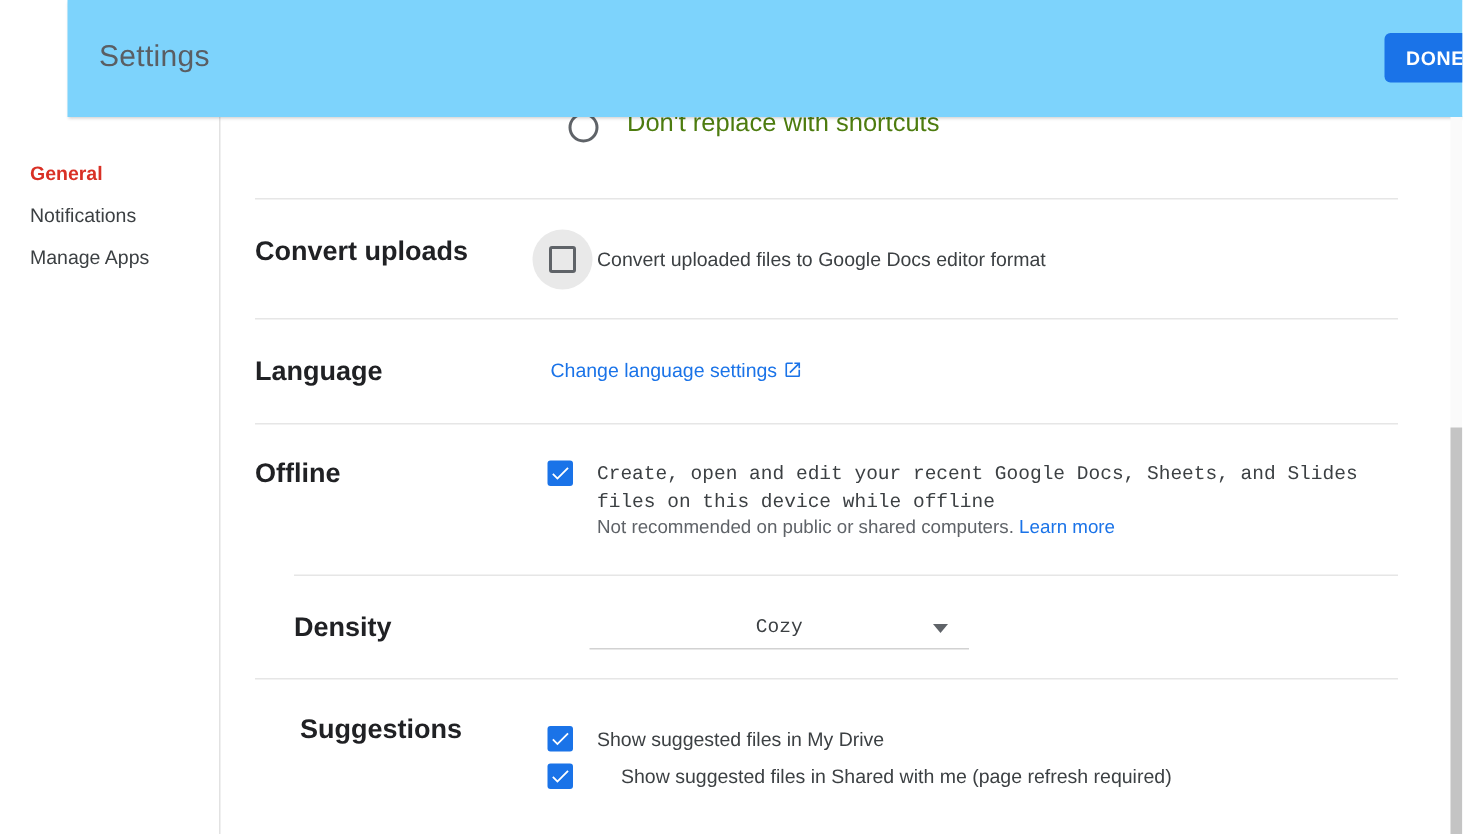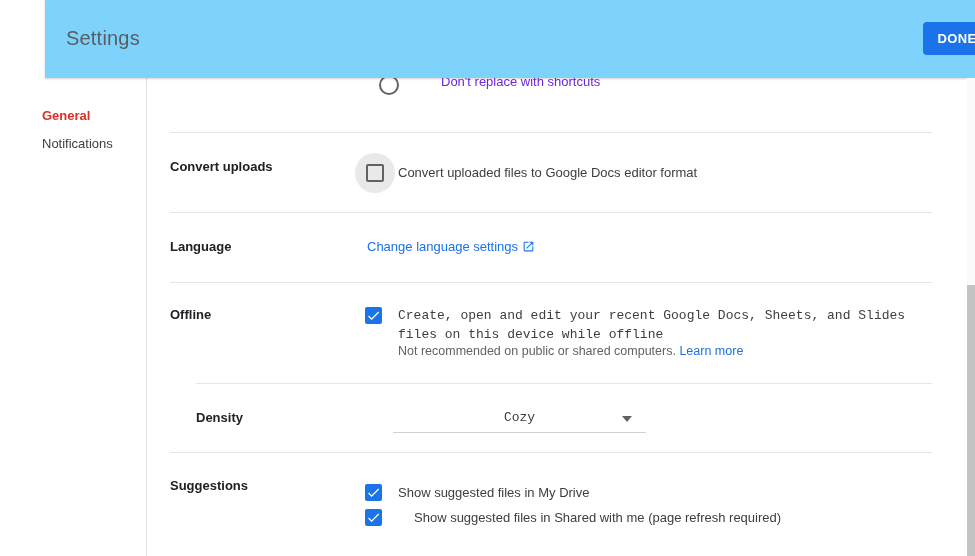--- a/index.html
+++ b/index.html
@@ -24,42 +24,42 @@
     background:#1a73e8; color:#fff; border:none; border-radius:4px;
     font-family:"Liberation Sans",sans-serif; font-size:13px; font-weight:bold;
     letter-spacing:0.4px; cursor:pointer;
   }
 
   
   .sidebar { position:absolute; left:0; top:78px; width:147px; height:478px;
     border-right:1px solid #e2e2e2; background:#fff; z-index:2; }
   .sidebar-item { height:28px; line-height:28px; padding-left:20px;
     font-size:13px; color:#3c4043; cursor:pointer; }
-  .sidebar-list { padding-top:24px;margin-left:22px; }
+  .sidebar-list { padding-top:24px; }
   .sidebar-item.active { color:#d93025; font-weight:bold; }
 
   
   .main { position:absolute; left:148px; top:78px; width:819px; height:478px; z-index:1; }
   .row { position:relative; margin:0 35px 0 22px; }
   .row + .row { border-top:1px solid #e6e6e6; }
-  .row-label { position:absolute; left:0; font-size:13px; font-weight:bold; color:#202124; line-height:16px; }
+  .row-label { position:absolute; left:0; font-size:18px; font-weight:bold; color:#202124; line-height:16px; }
 
   .row-shortcuts { height:54px; }
   .row-convert { height:80px; }
   .row-language { height:70px; }
   .row-offline { height:101px; }
   .row-density { height:69px;margin-left:48px; }
   .row-suggestions { height:104px; }
 
   
   .radio {
     position:absolute; left:209px; top:-3px; width:20px; height:20px;
     border:2px solid #5f6368; border-radius:50%; background:#fff; cursor:pointer;
   }
-  .radio-label { position:absolute; left:248px; top:-4px; font-size:13px; color:#6d28d9; line-height:16px;margin-left:23px; }
+  .radio-label { position:absolute; left:248px; top:-4px; font-size:17px; color:#4d7c0f; line-height:16px; }
 
   
   .hover-circle {
     position:absolute; left:185px; top:20px; width:40px; height:40px;
     border-radius:50%; background:#e9e9e9;
   }
   .cb-unchecked {
     position:absolute; left:196px; top:31px; width:18px; height:18px;
     border:2px solid #5f6368; border-radius:2px; background:transparent; cursor:pointer;
   }
@@ -99,20 +99,21 @@
 
   <div class="header">
     <div class="header-title">Settings</div>
     <button class="done-btn">DONE</button>
   </div>
 
   <nav class="sidebar">
     <div class="sidebar-list">
       <div class="sidebar-item active">General</div>
       <div class="sidebar-item">Notifications</div>
+      <div class="sidebar-item">Manage Apps</div>
     </div>
   </nav>
 
   <main class="main">
 
     <section class="row row-shortcuts">
       <span class="radio"></span>
       <span class="radio-label">Don't replace with shortcuts</span>
     </section>
 
@@ -148,21 +149,21 @@
 
     <section class="row row-density">
       <div class="row-label" style="top:26px;">Density</div>
       <div class="select">
         <span class="select-value">Cozy</span>
         <span class="select-arrow"></span>
       </div>
     </section>
 
     <section class="row row-suggestions">
-      <div class="row-label" style="top:25px;">Suggestions</div>
+      <div class="row-label" style="top:25px;margin-left:30px;">Suggestions</div>
 
       <span class="cb-checked" style="left:195px; top:31px;">
         <svg viewBox="0 0 24 24">
             <path d="M9 16.2 4.8 12l-1.4 1.4L9 19 21 7l-1.4-1.4z" fill="#fff"></path>
           </svg>
       </span>
       <span class="ctl-text" style="left:228px; top:32px;">Show suggested files in My Drive</span>
 
       <span class="cb-checked" style="left:195px; top:56px;">
         <svg viewBox="0 0 24 24">

